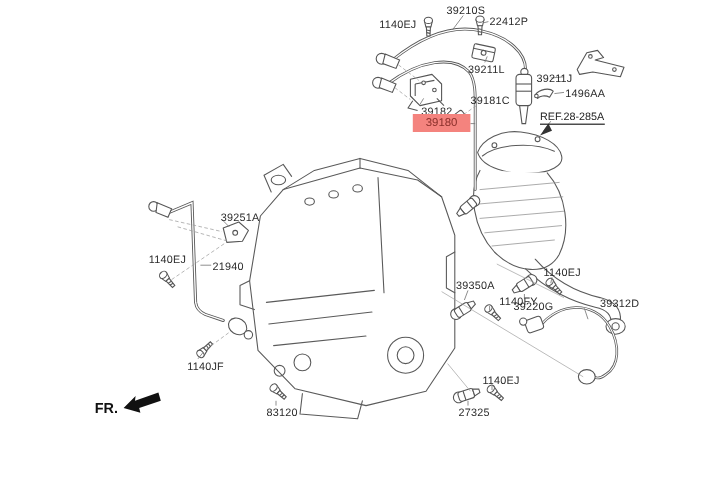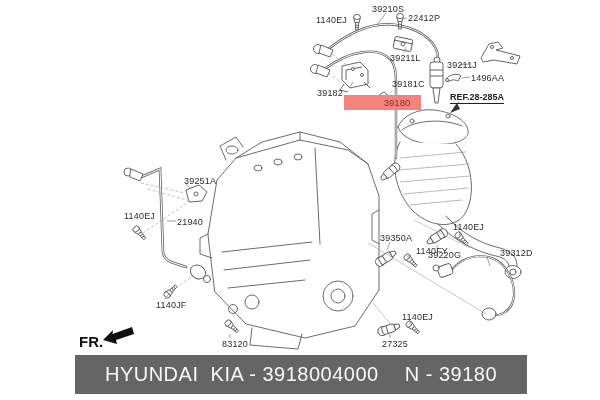--- a/index.html
+++ b/index.html
@@ -1,24 +1,24 @@
 <!DOCTYPE html>
 <html style="--highlight-bg: #f4837e; --highlight-fg: #8a2f2a; --footer-bg: #656565; --footer-fg: #f7f7f7;"><head>
 <meta charset="utf-8">
 <style>
   html,body{margin:0;padding:0;width:600px;height:400px;background:#fff;overflow:hidden;
     font-family:"Liberation Sans", sans-serif;}
   .stage{position:relative;width:600px;height:400px;background:#fff;}
   .stage svg{position:absolute;left:0;top:0;}
   .lbl{position:absolute;font-size:9px;color:#2b2b2b;letter-spacing:.2px;white-space:pre;line-height:10px;text-align:center;}
-  .ref{position:absolute;left:450px;top:92px;font-size:9px;font-weight:bold;color:#222;
+  .ref{position:absolute;left:450px;top:92px;font-size:9px;font-weight:normal;color:#222;
     border-bottom:1px solid #222;padding-bottom:1px;white-space:pre;}
-  .fr{position:absolute;left:79px;top:333px;font-size:15px;font-weight:bold;color:#111;white-space:pre;}
+  .fr{position:absolute;left:79px;top:333px;font-size:12px;font-weight:bold;color:#111;white-space:pre;}
   .hl{position:absolute;left:344px;top:95px;width:48px;height:15px;background:var(--highlight-bg,#f4837e);
-    color:var(--highlight-fg,#8a2f2a);font-size:9.5px;line-height:15px;text-align:center;cursor:pointer;padding-left:29px;}
+    color:var(--highlight-fg,#8a2f2a);font-size:9.5px;line-height:15px;text-align:center;cursor:pointer;}
   .footer{position:absolute;left:75px;top:355px;width:452px;height:39px;background:var(--footer-bg,#656565);
     color:var(--footer-fg,#f7f7f7);display:flex;align-items:center;justify-content:center;gap:26px;
     font-size:20px;letter-spacing:.5px;white-space:pre;}
 </style>
 </head>
 <body>
 
 <div class="stage">
 
 <svg width="600" height="400" viewBox="0 0 600 400">
@@ -198,21 +198,21 @@
 
   <polygon points="103,340 113,330 112.5,334 132,327 134,334 116,340 117,344" fill="#111"></polygon>
 </svg>
 
 <span class="lbl" style="left:316px;top:15px">1140EJ</span>
 <span class="lbl" style="left:372px;top:4px">39210S</span>
 <span class="lbl" style="left:408px;top:13px">22412P</span>
 <span class="lbl" style="left:390px;top:53px">39211L</span>
 <span class="lbl" style="left:447px;top:60px">39211J</span>
 <span class="lbl" style="left:471px;top:73px">1496AA</span>
-<span class="lbl" style="left:317px;top:88px">39182</span>
+<span class="lbl" style="left:351px;top:88px">39182</span>
 <span class="lbl" style="left:392px;top:79px">39181C</span>
 <span class="lbl" style="left:184px;top:176px">39251A</span>
 <span class="lbl" style="left:124px;top:211px">1140EJ</span>
 <span class="lbl" style="left:177px;top:217px">21940</span>
 <span class="lbl" style="left:156px;top:300px">1140JF</span>
 <span class="lbl" style="left:380px;top:233px">39350A</span>
 <span class="lbl" style="left:453px;top:222px">1140EJ</span>
 <span class="lbl" style="left:416px;top:246px">1140FY</span>
 <span class="lbl" style="left:428px;top:250px">39220G</span>
 <span class="lbl" style="left:500px;top:248px">39312D</span>
@@ -220,18 +220,14 @@
 <span class="lbl" style="left:382px;top:339px">27325</span>
 <span class="lbl" style="left:222px;top:339px">83120</span>
 
 <span class="ref">REF.28-285A</span>
 <span class="fr">FR.</span>
 
 <div class="hl">
   <span>39180</span>
 </div>
 
-<div class="footer">
-  <span>HYUNDAI  KIA - 3918004000</span>
-  <span>N - 39180</span>
+
 </div>
 
-</div>
-
 </body></html>

